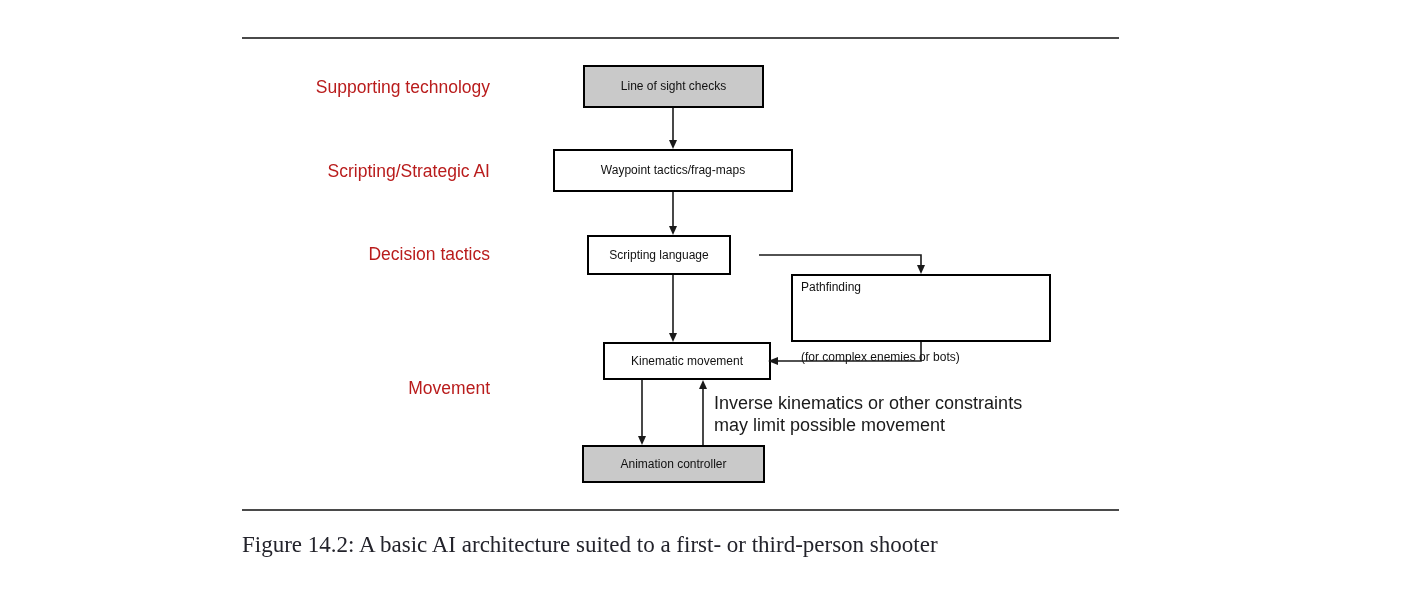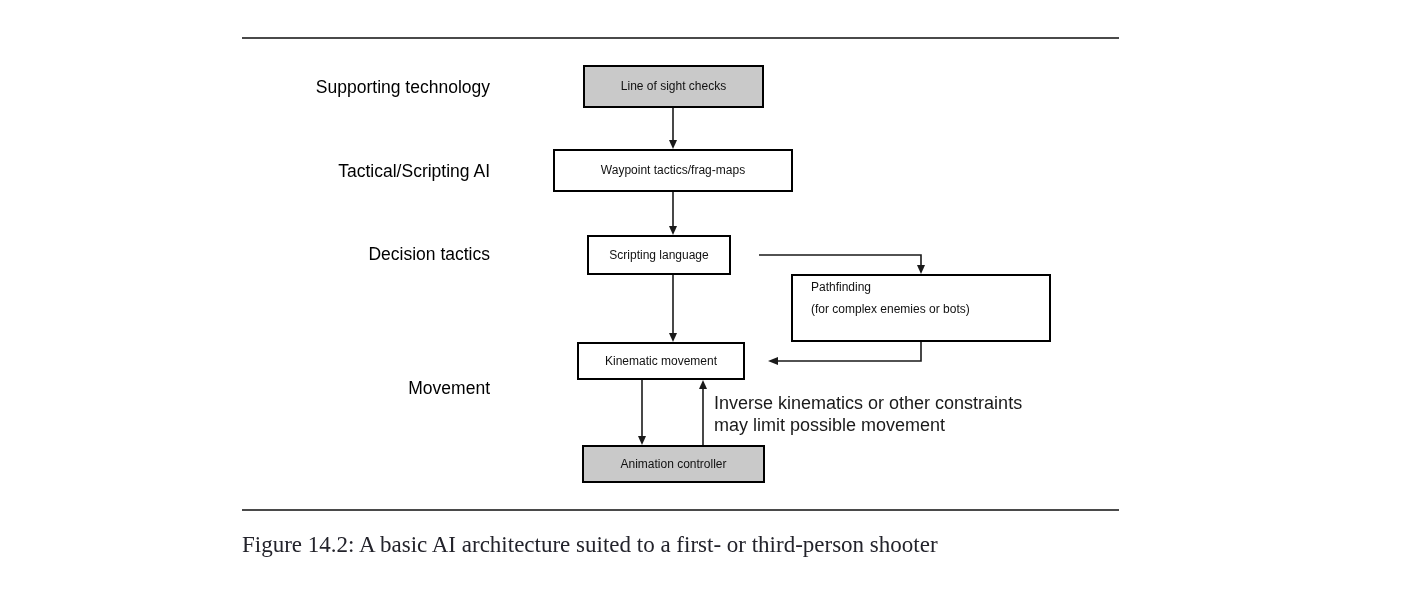--- a/index.html
+++ b/index.html
@@ -26,21 +26,21 @@
   #top-rule    { top: 37px; }
   #bottom-rule { top: 509px; }
 
   .row-label {
     position: absolute;
     left: 240px;
     width: 250px;
     text-align: right;
     font-size: 17.5px;
     line-height: 20px;
-    color: #000000;
+    color: #b91c1c;
     white-space: nowrap;
   }
   #label-supporting { top: 77px;  }
   #label-tactical   { top: 161px; }
   #label-decision   { top: 244px; }
   #label-movement   { top: 350px; margin-top: 28px; }
 
   .node {
     position: absolute;
     box-sizing: border-box;
@@ -53,24 +53,24 @@
     line-height: 21px;
     white-space: nowrap;
     color: #111111;
   }
   .node.gray { background: #c9c9c9; }
 
   #node-los        { left: 583px; top: 65px;  width: 181px; height: 43px; }
   #node-waypoint   { left: 553px; top: 149px; width: 240px; height: 43px; }
   #node-scripting  { left: 587px; top: 235px; width: 144px; height: 40px; }
   #node-pathfinding{ left: 791px; top: 274px; width: 260px; height: 68px;
-                     justify-content: flex-start; padding-left: 18px;
+                     justify-content: flex-start; padding-left: 8px;
                      flex-direction: column; align-items: flex-start;
-                     line-height: 22px; }
-  #node-kinematic  { left: 577px; top: 342px; width: 168px; height: 38px; }
+                     line-height: 22px; gap: 48px; }
+  #node-kinematic  { left: 603px; top: 342px; width: 168px; height: 38px; }
   #node-animation  { left: 582px; top: 445px; width: 183px; height: 38px; }
 
   #annotation {
     position: absolute;
     left: 714px;
     top: 393px;
     font-size: 18px;
     line-height: 21.5px;
     color: #1a1a1a;
     white-space: nowrap;
@@ -106,21 +106,21 @@
 </style>
 </head>
 <body>
 
 <div id="canvas">
 
   <div id="top-rule" class="rule"></div>
   <div id="bottom-rule" class="rule"></div>
 
   <div id="label-supporting" class="row-label">Supporting technology</div>
-  <div id="label-tactical" class="row-label">Tactical/Scripting AI</div>
+  <div id="label-tactical" class="row-label">Scripting/Strategic AI</div>
   <div id="label-decision" class="row-label">Decision tactics</div>
   <div id="label-movement" class="row-label">Movement</div>
 
   <div id="node-los" class="node gray">Line of sight checks</div>
   <div id="node-waypoint" class="node">Waypoint tactics/frag-maps</div>
   <div id="node-scripting" class="node">Scripting language</div>
   <div id="node-pathfinding" class="node">
     <span>Pathfinding</span>
     <span>(for complex enemies or bots)</span>
   </div>

